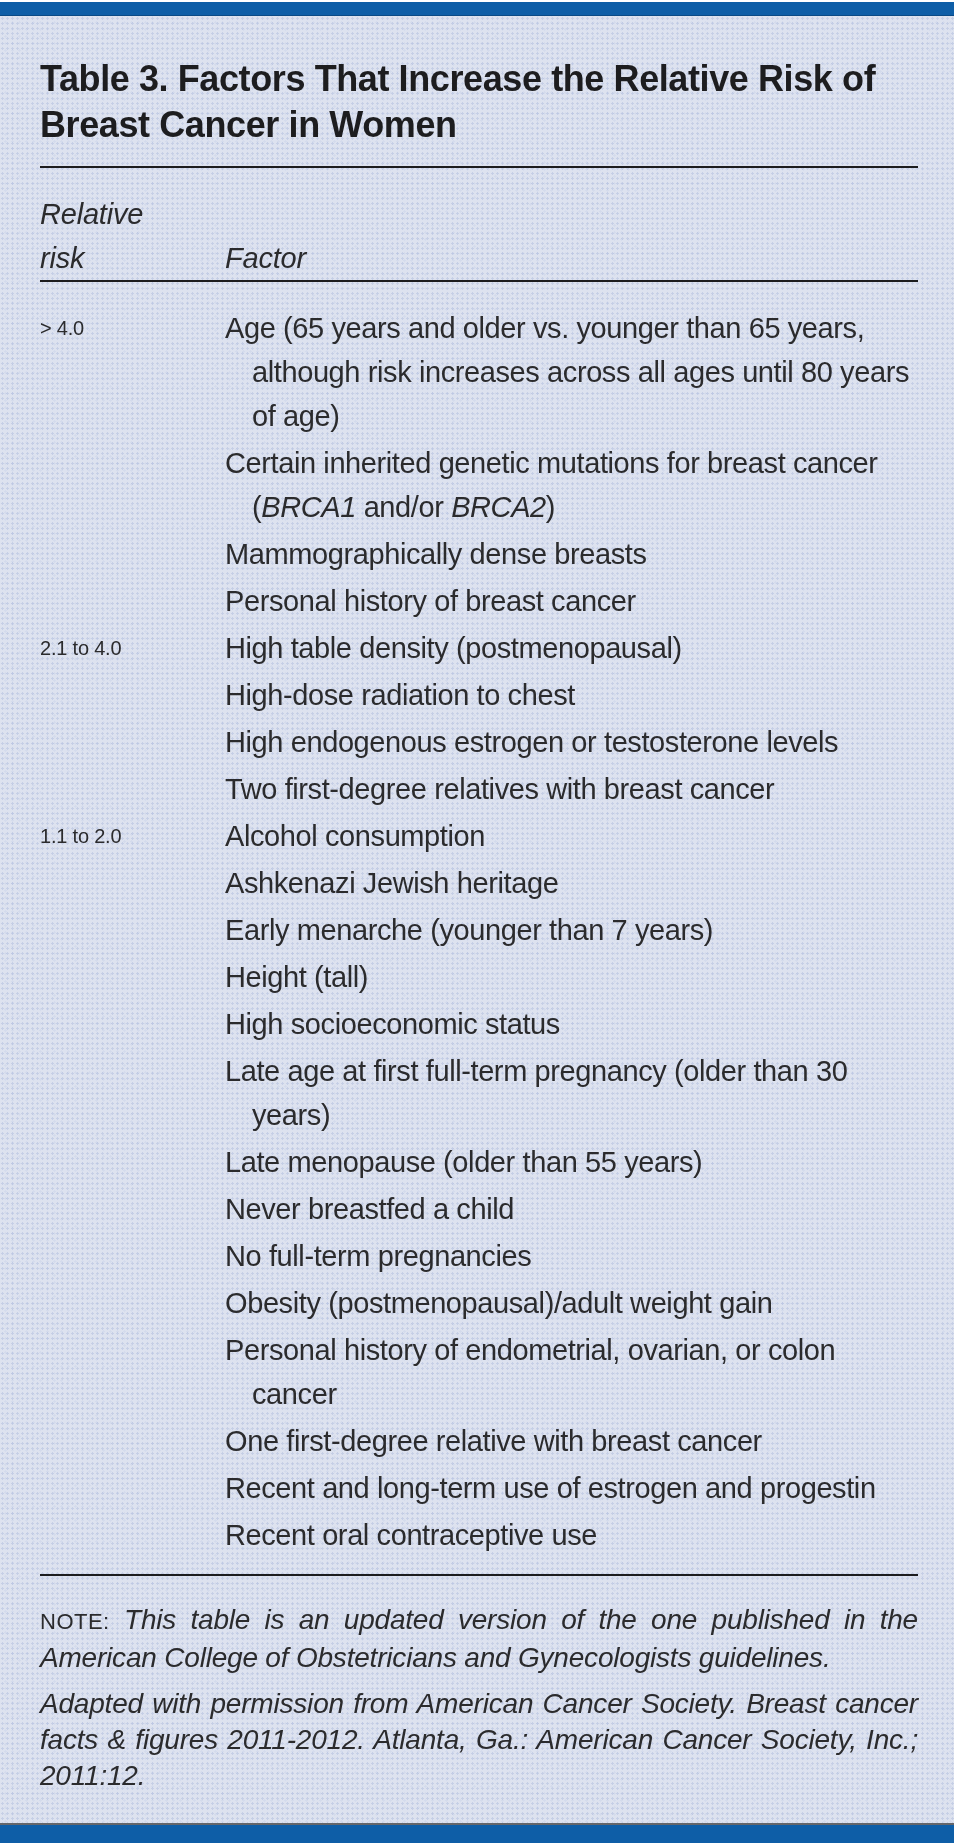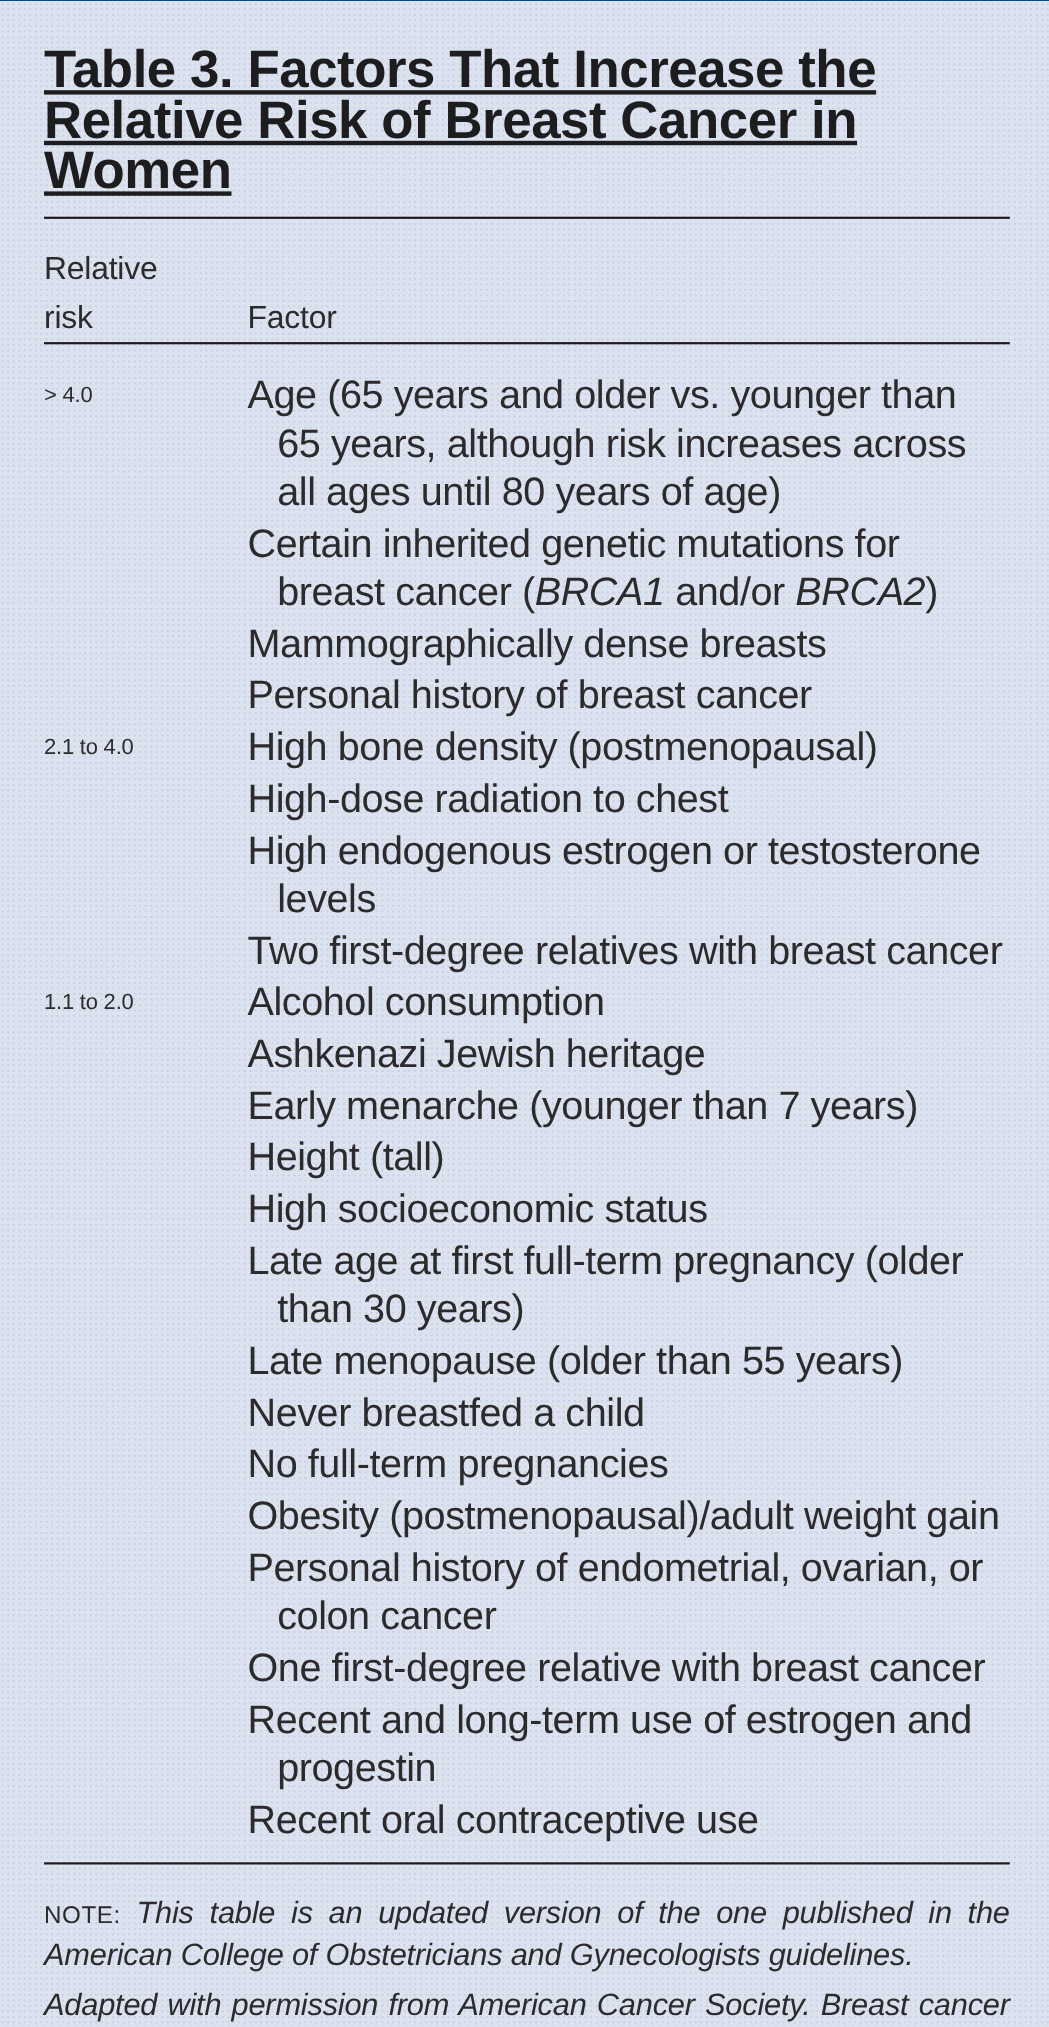--- a/index.html
+++ b/index.html
@@ -29,45 +29,44 @@
     background-image:
       radial-gradient(circle, rgba(105,130,195,0.20) 1px, rgba(0,0,0,0) 1.2px),
       radial-gradient(circle, rgba(150,165,215,0.12) 1px, rgba(0,0,0,0) 1.2px);
     background-size:5px 5px, 7px 7px;
     background-position:0 0, 2px 3px;
     padding:40px 36px 0 40px;
     box-sizing:border-box;
   }
   .title{
     margin:0 0 0 0;
-    font-size:48px;font-weight:bold;line-height:46px;
+    font-size:36px;font-weight:bold;line-height:46px;
     letter-spacing:-0.4px;
     color:var(--text-title);
-    text-decoration:underline;
   }
   .rule{height:2px;background:var(--rule);}
   .rule-top{margin-top:18px;}
   .rule-midhead{margin-top:0;}
   .head-row{
     margin-top:24px;
     display:grid;grid-template-columns:185px 1fr;align-items:end;
     height:88px;
-    font-size:29px;line-height:44px;
+    font-style:italic;font-size:29px;line-height:44px;
     color:var(--text-body);letter-spacing:-0.2px;
   }
   .head-risk{width:112px;}
   .tbody{margin-top:24px;}
   .group{display:grid;grid-template-columns:185px 1fr;}
   .risk-cell{
     font-size:20px;line-height:44px;color:var(--text-body);
     letter-spacing:-0.2px;
   }
   .factor-list{min-width:0;}
   .factor-item{
-    font-size:36px;line-height:44px;color:var(--text-body);
+    font-size:29px;line-height:44px;color:var(--text-body);
     letter-spacing:-0.4px;
     padding-left:27px;text-indent:-27px;
     margin-bottom:3px;
   }
   .factor-item i{font-style:italic;}
   .rule-foot{margin-top:14px;}
   .note{
     margin-top:26px;
     font-size:28px;line-height:36px;color:var(--text-body);
     text-align:justify;letter-spacing:-0.2px;
@@ -114,21 +113,21 @@
           <div class="factor-list">
             <div class="factor-item"><span>Age (65 years and older vs. younger than 65 years, although risk increases across all ages until 80 years of age)</span></div>
             <div class="factor-item"><span>Certain inherited genetic mutations for breast cancer (</span><i>BRCA1</i><span> and/or </span><i>BRCA2</i><span>)</span></div>
             <div class="factor-item"><span>Mammographically dense breasts</span></div>
             <div class="factor-item"><span>Personal history of breast cancer</span></div>
           </div>
         </div>
         <div class="group">
           <div class="risk-cell">2.1 to 4.0</div>
           <div class="factor-list">
-            <div class="factor-item"><span>High bone density (postmenopausal)</span></div>
+            <div class="factor-item"><span>High table density (postmenopausal)</span></div>
             <div class="factor-item"><span>High-dose radiation to chest</span></div>
             <div class="factor-item"><span>High endogenous estrogen or testosterone levels</span></div>
             <div class="factor-item"><span>Two first-degree relatives with breast cancer</span></div>
           </div>
         </div>
         <div class="group">
           <div class="risk-cell">1.1 to 2.0</div>
           <div class="factor-list">
             <div class="factor-item"><span>Alcohol consumption</span></div>
             <div class="factor-item"><span>Ashkenazi Jewish heritage</span></div>

